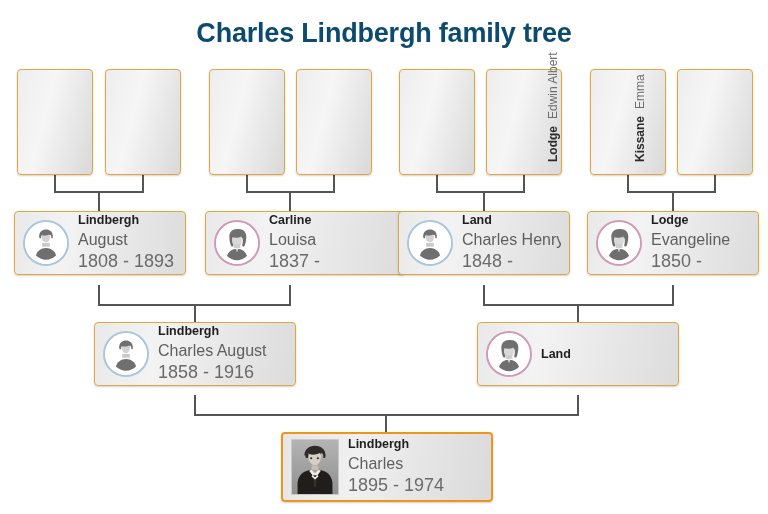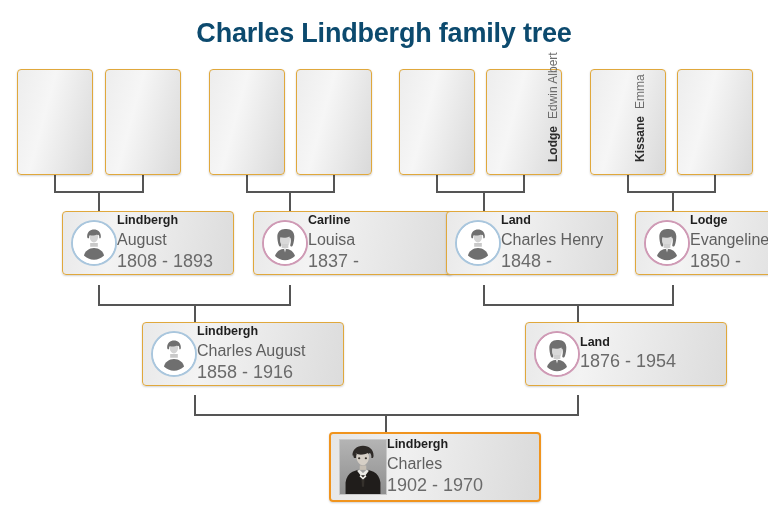--- a/index.html
+++ b/index.html
@@ -88,22 +88,21 @@
     font-size: 12px;
     color: #6d6d6d;
   }
 
   
   .node.person {
     height: 64px;
     display: flex;
     align-items: center;
     padding: 0 8px;
-    gap: 0;
-    margin-left: 48px;
+    gap: 9px;
   }
   .node.person.focus {
     border: 2px solid #f0941e;
     background: linear-gradient(100deg, #e6e6e6 0%, #f0f0f0 35%, #dadada 100%);
   }
 
   .avatar {
     flex: 0 0 auto;
     width: 46px;
     height: 46px;
@@ -300,21 +299,20 @@
         <circle cx="23" cy="23" r="23" fill="#ffffff"></circle>
         <path d="M23 7.6c-5 0-8.4 3.4-8.4 8.4 0 3.4.6 6.8 1.6 9.4.5 1.3 1.7 1.6 2.4 1.1.5-.4.4-1.3.1-2.3-.6-1.9-.9-4.1-.9-6 3.4.9 8.3.7 11-1 .7 1.7.8 4.5.2 6.8-.3 1.1-.4 2.1.2 2.5.8.5 1.9.2 2.4-1.1 1-2.6 1.6-6 1.6-9.4 0-5-3.2-8.4-8.4-8.4z" fill="#6f6f6f"></path>
         <path d="M17.8 16.7c3.2.8 7.6.6 10.1-.9.6 1.6.7 4 .2 6-.5 3.1-2.6 5.6-5.1 5.6s-4.6-2.5-5.1-5.6c-.3-1.6-.3-3.5-.1-5.1z" fill="#d9d9d9"></path>
         <path d="M19.3 24.2h7.4v4.4h-7.4z" fill="#cfcfcf"></path>
         <path d="M23 29.2c-5.4 0-9.9 3.4-10.9 8 2.9 2.9 6.7 4.6 10.9 4.6s8-1.7 10.9-4.6c-1-4.6-5.5-8-10.9-8z" fill="#6f6f6f"></path>
         <path d="M21.6 28.8h2.8l-1.4 4.6z" fill="#e8e8e8"></path>
       </svg>
     </div>
     <div class="info">
       <span class="surname">Land</span>
-      <span class="dates">1876 - 1954</span>
     </div>
   </div>
 
   <div class="node person focus" style="left:281px; top:432px; width:212px; height:70px;">
     <div class="photo">
       <svg viewBox="0 0 48 56" preserveAspectRatio="none" aria-hidden="true">
         <defs>
           <linearGradient id="bgph" x1="0" y1="0" x2="0" y2="1">
             <stop offset="0" stop-color="#b4b4b4"></stop>
             <stop offset="1" stop-color="#8f8f8f"></stop>
@@ -328,17 +326,17 @@
         <path d="M20.6 26.4h6.8v4.6h-6.8z" fill="#c7bfb4"></path>
         <path d="M13 33c-4 2-6.5 6-7.2 11v12h36.4V44c-.7-5-3.2-9-7.2-11l-5.9-2.2-5.1 4-5.1-4z" fill="#201d1b"></path>
         <path d="M20.2 30.8l3.8 3.4 3.8-3.4 2.4 1-4 5.2h-4.4l-4-5.2z" fill="#eceae6"></path>
         <path d="M22.2 36.6h3.6l-.7 12h-2.2z" fill="#35312c"></path>
         <path d="M21.4 36.4l2.6 2.6 2.6-2.6 1 1.4-3.6 3.2-3.6-3.2z" fill="#f2f0ec"></path>
       </svg>
     </div>
     <div class="info">
       <span class="surname">Lindbergh</span>
       <span class="given">Charles</span>
-      <span class="dates">1902 - 1970</span>
+      <span class="dates">1895 - 1974</span>
     </div>
   </div>
 
 </div>
 
 </body></html>

